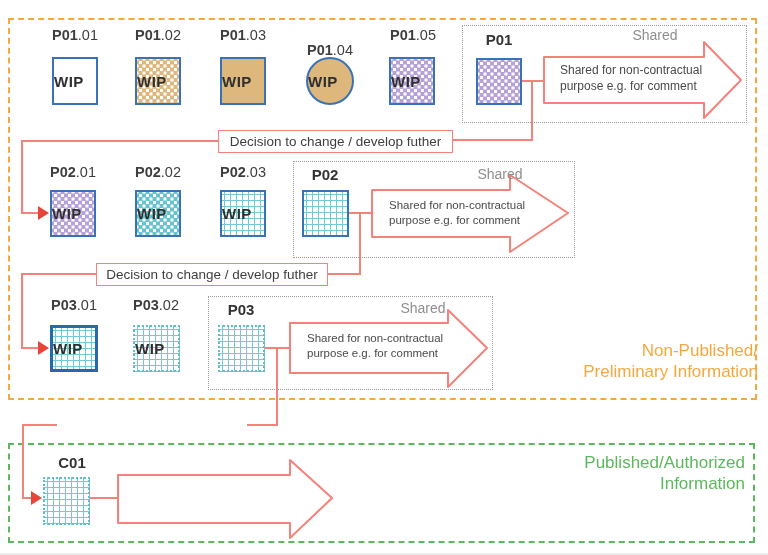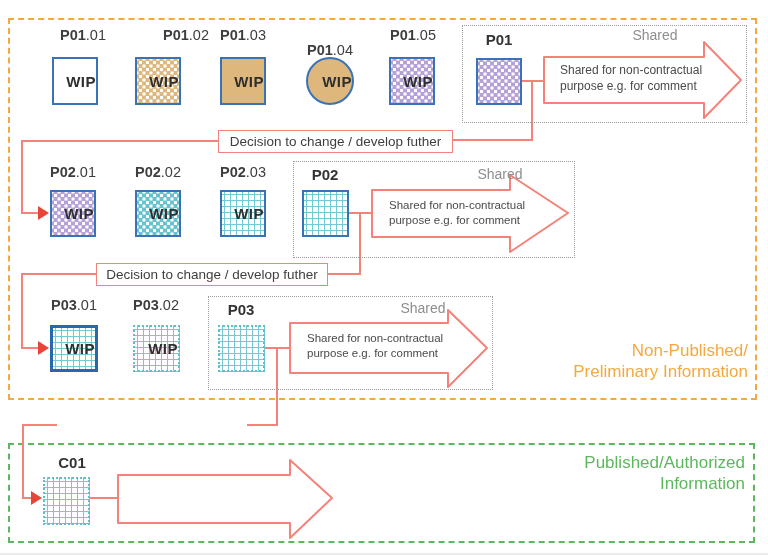--- a/index.html
+++ b/index.html
@@ -4,21 +4,21 @@
 <style>
   html,body{margin:0;padding:0;background:#fff;}
   #canvas{position:relative;width:768px;height:555px;background:#fff;overflow:hidden;
           font-family:"Liberation Sans",sans-serif;}
   .section{position:absolute;box-sizing:border-box;z-index:0;background:transparent;}
   .section.orange{border:2px dashed #F5A83F;}
   .section.green{border:2px dashed #5CB85C;}
   #flow-svg{position:absolute;left:0;top:0;z-index:1;pointer-events:none;}
   .dash-box{position:absolute;box-sizing:border-box;border:1.5px dotted #9B9B9B;z-index:2;}
   .sq{position:absolute;width:46px;height:47px;box-sizing:border-box;border:2px solid #3A72B8;
-      display:flex;align-items:center;justify-content:flex-end;z-index:3;}
+      display:flex;align-items:center;justify-content:flex-start;z-index:3;}
   .sq.circle{border-radius:50%;}
   .sq.thick{border-width:3px;border-color:#2E66AC;}
   .sq.dotted{border:2px dotted #5FBECC;}
   .fill-white{background:#fff;}
   .fill-tan{background:#DDB77C;}
   .pat-dot-tan{background-color:#DDB77C;
       background-image:radial-gradient(#fff 1.6px,transparent 1.8px),radial-gradient(#fff 1.6px,transparent 1.8px);
       background-size:7px 7px;background-position:0 0,3.5px 3.5px;}
   .pat-dot-purple{background-color:#B6A0D8;
       background-image:radial-gradient(#fff 1.6px,transparent 1.8px),radial-gradient(#fff 1.6px,transparent 1.8px);
@@ -86,22 +86,22 @@
   <div class="dash-box" style="left:293px;top:161px;width:282px;height:97px;"></div>
   <div class="dash-box" style="left:208px;top:296px;width:285px;height:94px;"></div>
 
   <div class="tbox" style="left:218px;top:130px;width:235px;height:23px;">
     <span>Decision to change / develop futher</span>
   </div>
   <div class="tbox" style="left:96px;top:263px;width:232px;height:23px;">
     <span>Decision to change / develop futher</span>
   </div>
 
-  <div class="rev-label" style="left:44px;top:27px;text-align:right;"><span class="pfx">P01</span><span>.01</span></div>
-  <div class="rev-label" style="left:127px;top:27px;margin-left:28px;"><span class="pfx">P01</span><span>.02</span></div>
+  <div class="rev-label" style="left:44px;top:27px;"><span class="pfx">P01</span><span>.01</span></div>
+  <div class="rev-label" style="left:127px;top:27px;"><span class="pfx">P01</span><span>.02</span></div>
   <div class="rev-label" style="left:212px;top:27px;"><span class="pfx">P01</span><span>.03</span></div>
   <div class="rev-label" style="left:299px;top:42px;"><span class="pfx">P01</span><span>.04</span></div>
   <div class="rev-label" style="left:382px;top:27px;"><span class="pfx">P01</span><span>.05</span></div>
 
   <div class="sq fill-white" style="left:52px;top:57px;height:48px;">
       <span class="wip">WIP</span>
     </div>
   <div class="sq pat-dot-tan" style="left:135px;top:57px;height:48px;">
       <span class="wip">WIP</span>
     </div>
@@ -161,21 +161,21 @@
   <div class="arrow-text small" style="left:307px;top:331px;">
     <div>Shared for non-contractual</div>
     <div>purpose e.g. for comment</div>
   </div>
 
   <div class="box-label" style="left:41px;top:454px;">C01</div>
   <div class="sq pat-grid dotted" style="left:43px;top:477px;width:47px;height:48px;"></div>
   <div class="arrow-text small" style="left:127px;top:483px;">
   </div>
 
-  <div class="section-label orange" style="right:20px;top:340px;width:300px;">
+  <div class="section-label orange" style="right:10px;top:340px;width:300px;">
     <div>Non-Published/</div>
     <div>Preliminary Information</div>
   </div>
   <div class="section-label green" style="right:23px;top:452px;width:300px;">
     <div>Published/Authorized</div>
     <div>Information</div>
   </div>
 
 </div>
 

